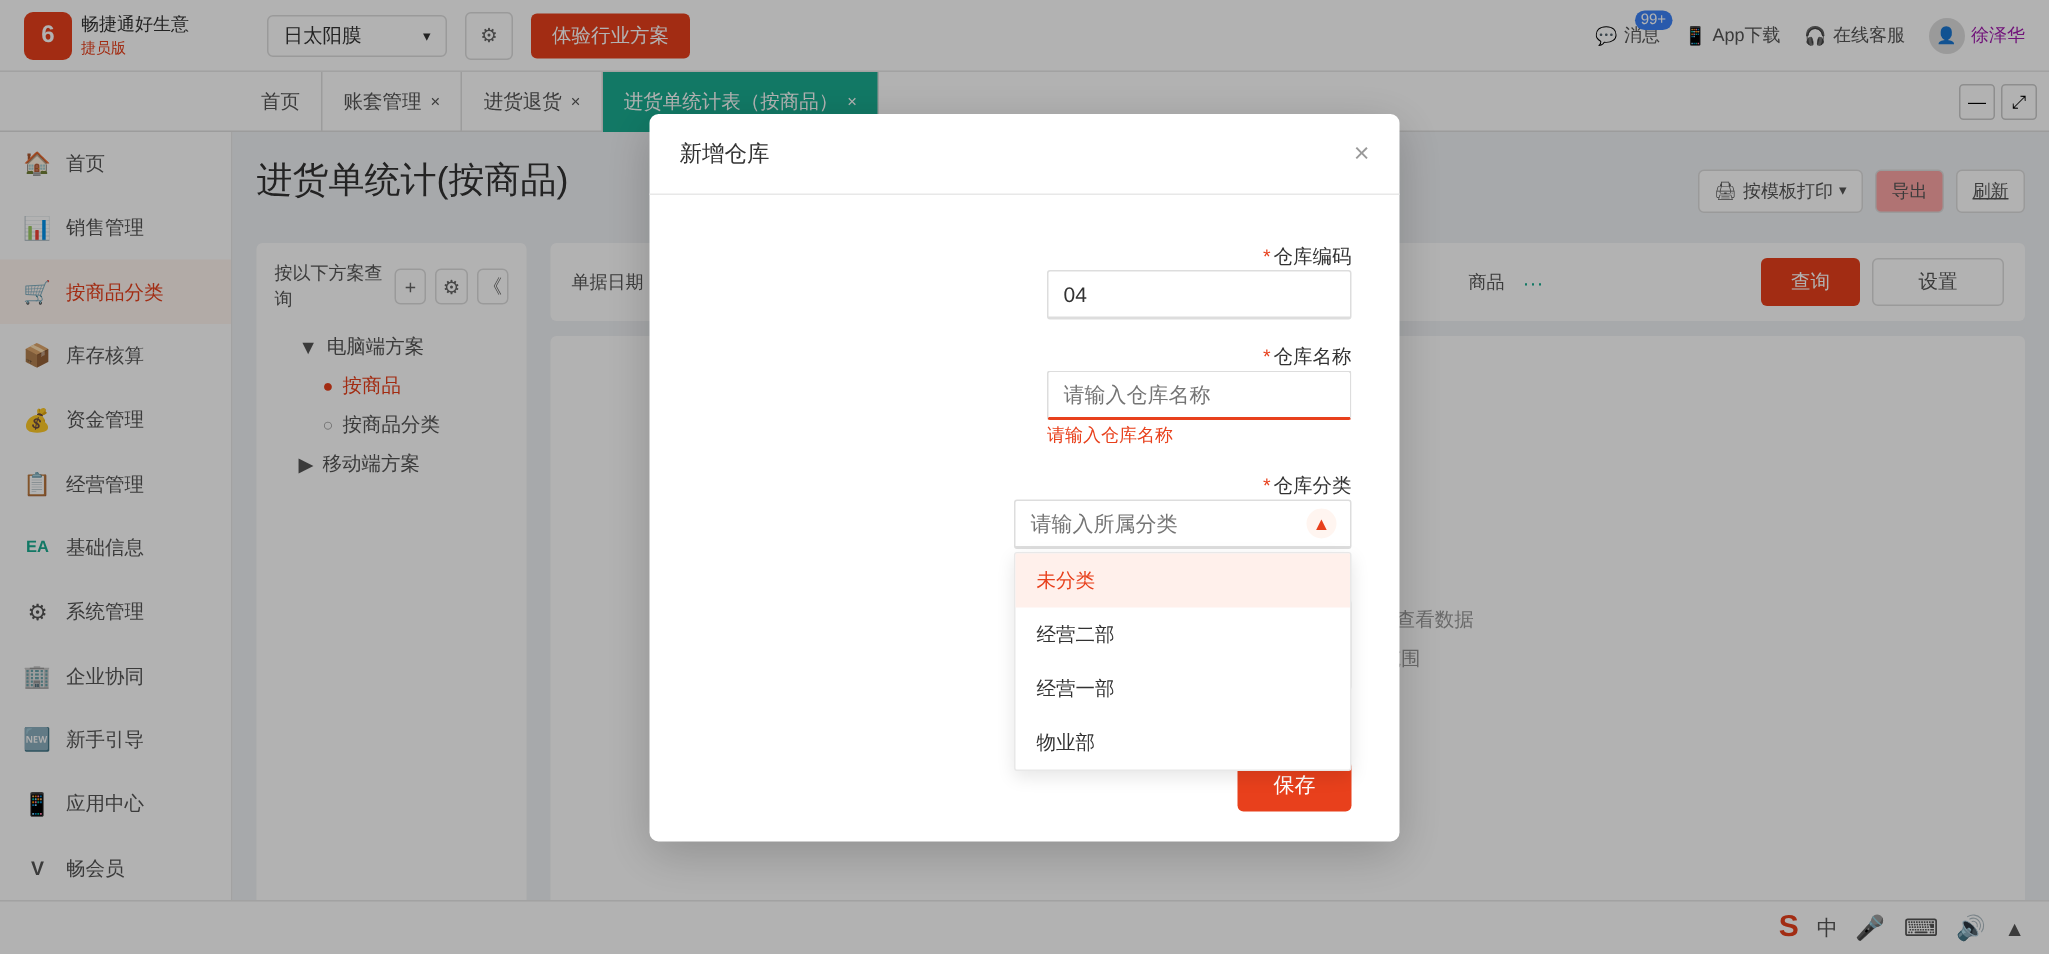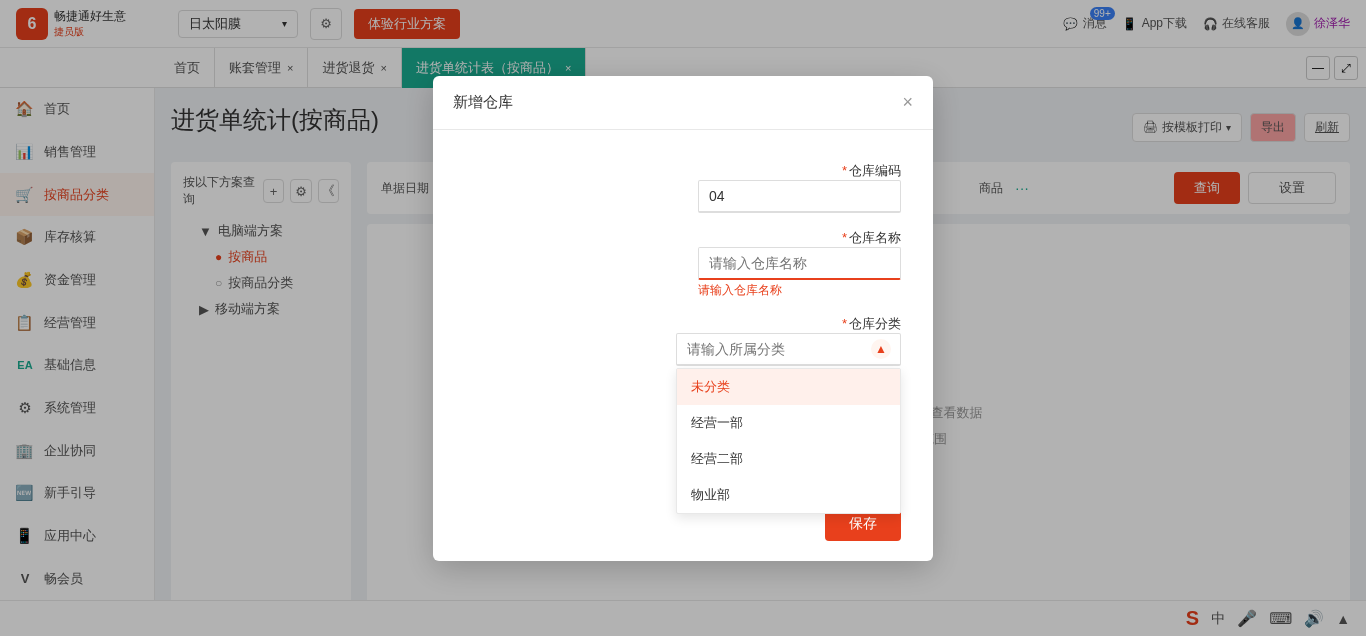--- a/index.html
+++ b/index.html
@@ -458,22 +458,22 @@
       <div class="form-row" style="position:relative;">
         <div class="form-label">
           <span class="required-star">*</span><span>仓库分类</span>
         </div>
         <div class="form-control-wrapper">
           <input type="text" class="form-input has-dropdown" placeholder="请输入所属分类" style="">
           <div class="dropdown-arrow">▲</div>
           
           <div class="dropdown-list">
             <div class="dropdown-item selected">未分类</div>
+            <div class="dropdown-item">经营二部</div>
             <div class="dropdown-item">经营一部</div>
-            <div class="dropdown-item">经营二部</div>
             <div class="dropdown-item">物业部</div>
           </div>
         </div>
       </div>
 
       <div class="form-row">
         <div class="form-label">备注</div>
         <div class="form-control-wrapper">
           <textarea class="form-textarea" style=""></textarea>
         </div>

